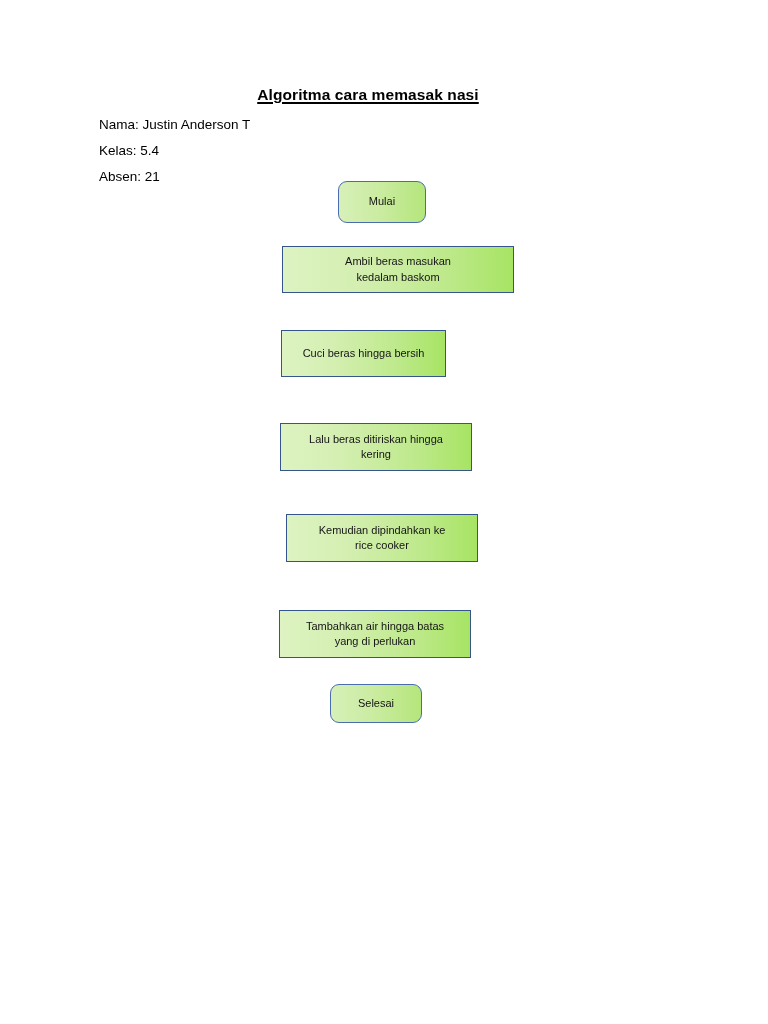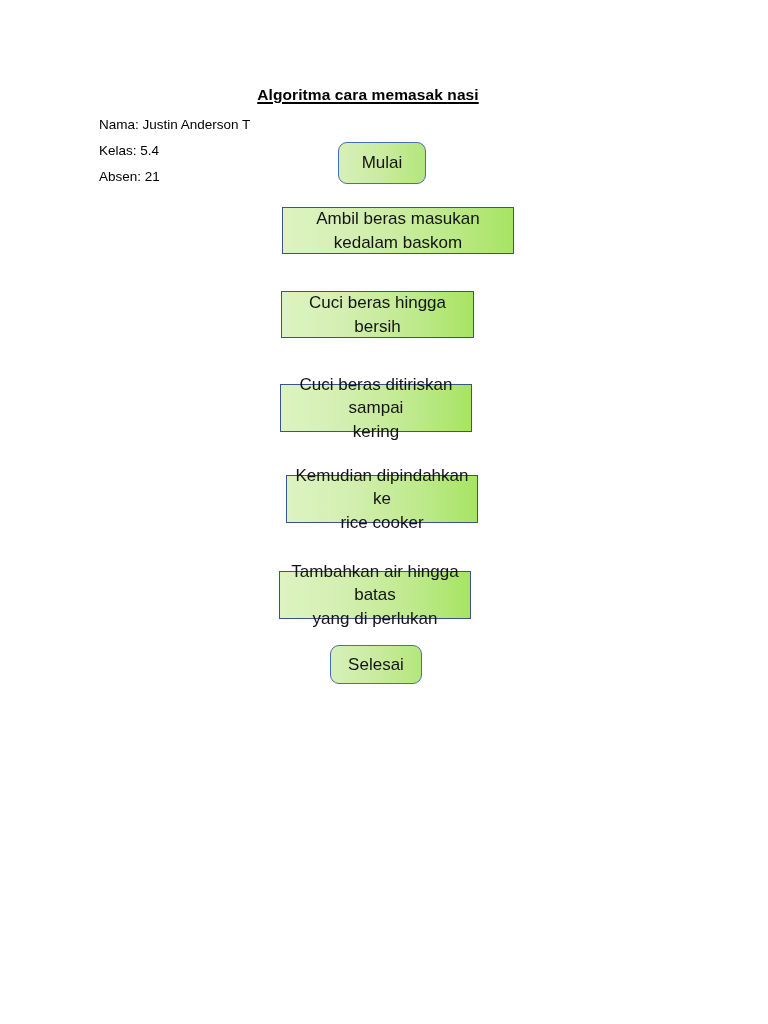--- a/index.html
+++ b/index.html
@@ -54,42 +54,43 @@
   .meta-2 { top: 169px; }
 
   
   .node {
     position: absolute;
     box-sizing: border-box;
     display: flex;
     align-items: center;
     justify-content: center;
     text-align: center;
-    font-size: 17px;
+    font-size: 11px;
     line-height: 1.38;
     color: #141414;
     border: 1.6px solid #36548D;
     background: linear-gradient(to right, #DDF3C2 0%, #D4EFB1 32%, #BDE98A 72%, #A7E463 100%);
     padding: 2px 8px;
+    margin-top: 39px;
   }
   .node.terminator {
     border-radius: 9px;
     border-color: #4A6DAF;
     background: linear-gradient(to right, #D7F0B8 0%, #CBECA2 45%, #B5E67C 100%);
   }
   .node .label {
     display: block;
     width: 100%;
     white-space: pre-line;
   }
 
   
   .n-start    { left: 338px; top: 142px; width: 88px;  height: 42px; }
   .n-step1    { left: 282px; top: 207px; width: 232px; height: 47px; }
-  .n-step2    { left: 281px; top: 291px; width: 193px; height: 47px; }
+  .n-step2    { left: 281px; top: 291px; width: 165px; height: 47px; }
   .n-step3    { left: 280px; top: 384px; width: 192px; height: 48px; }
   .n-step4    { left: 286px; top: 475px; width: 192px; height: 48px; }
   .n-step5    { left: 279px; top: 571px; width: 192px; height: 48px; }
   .n-end      { left: 330px; top: 645px; width: 92px;  height: 39px; }
 </style>
 </head>
 <body>
 
 <div id="page">
 
@@ -108,21 +109,21 @@
   <div class="node n-step1">
     <span class="label">Ambil beras masukan
 kedalam baskom</span>
   </div>
 
   <div class="node n-step2">
     <span class="label">Cuci beras hingga bersih</span>
   </div>
 
   <div class="node n-step3">
-    <span class="label">Cuci beras ditiriskan sampai
+    <span class="label">Lalu beras ditiriskan hingga
 kering</span>
   </div>
 
   <div class="node n-step4">
     <span class="label">Kemudian dipindahkan ke
 rice cooker</span>
   </div>
 
   <div class="node n-step5">
     <span class="label">Tambahkan air hingga batas

